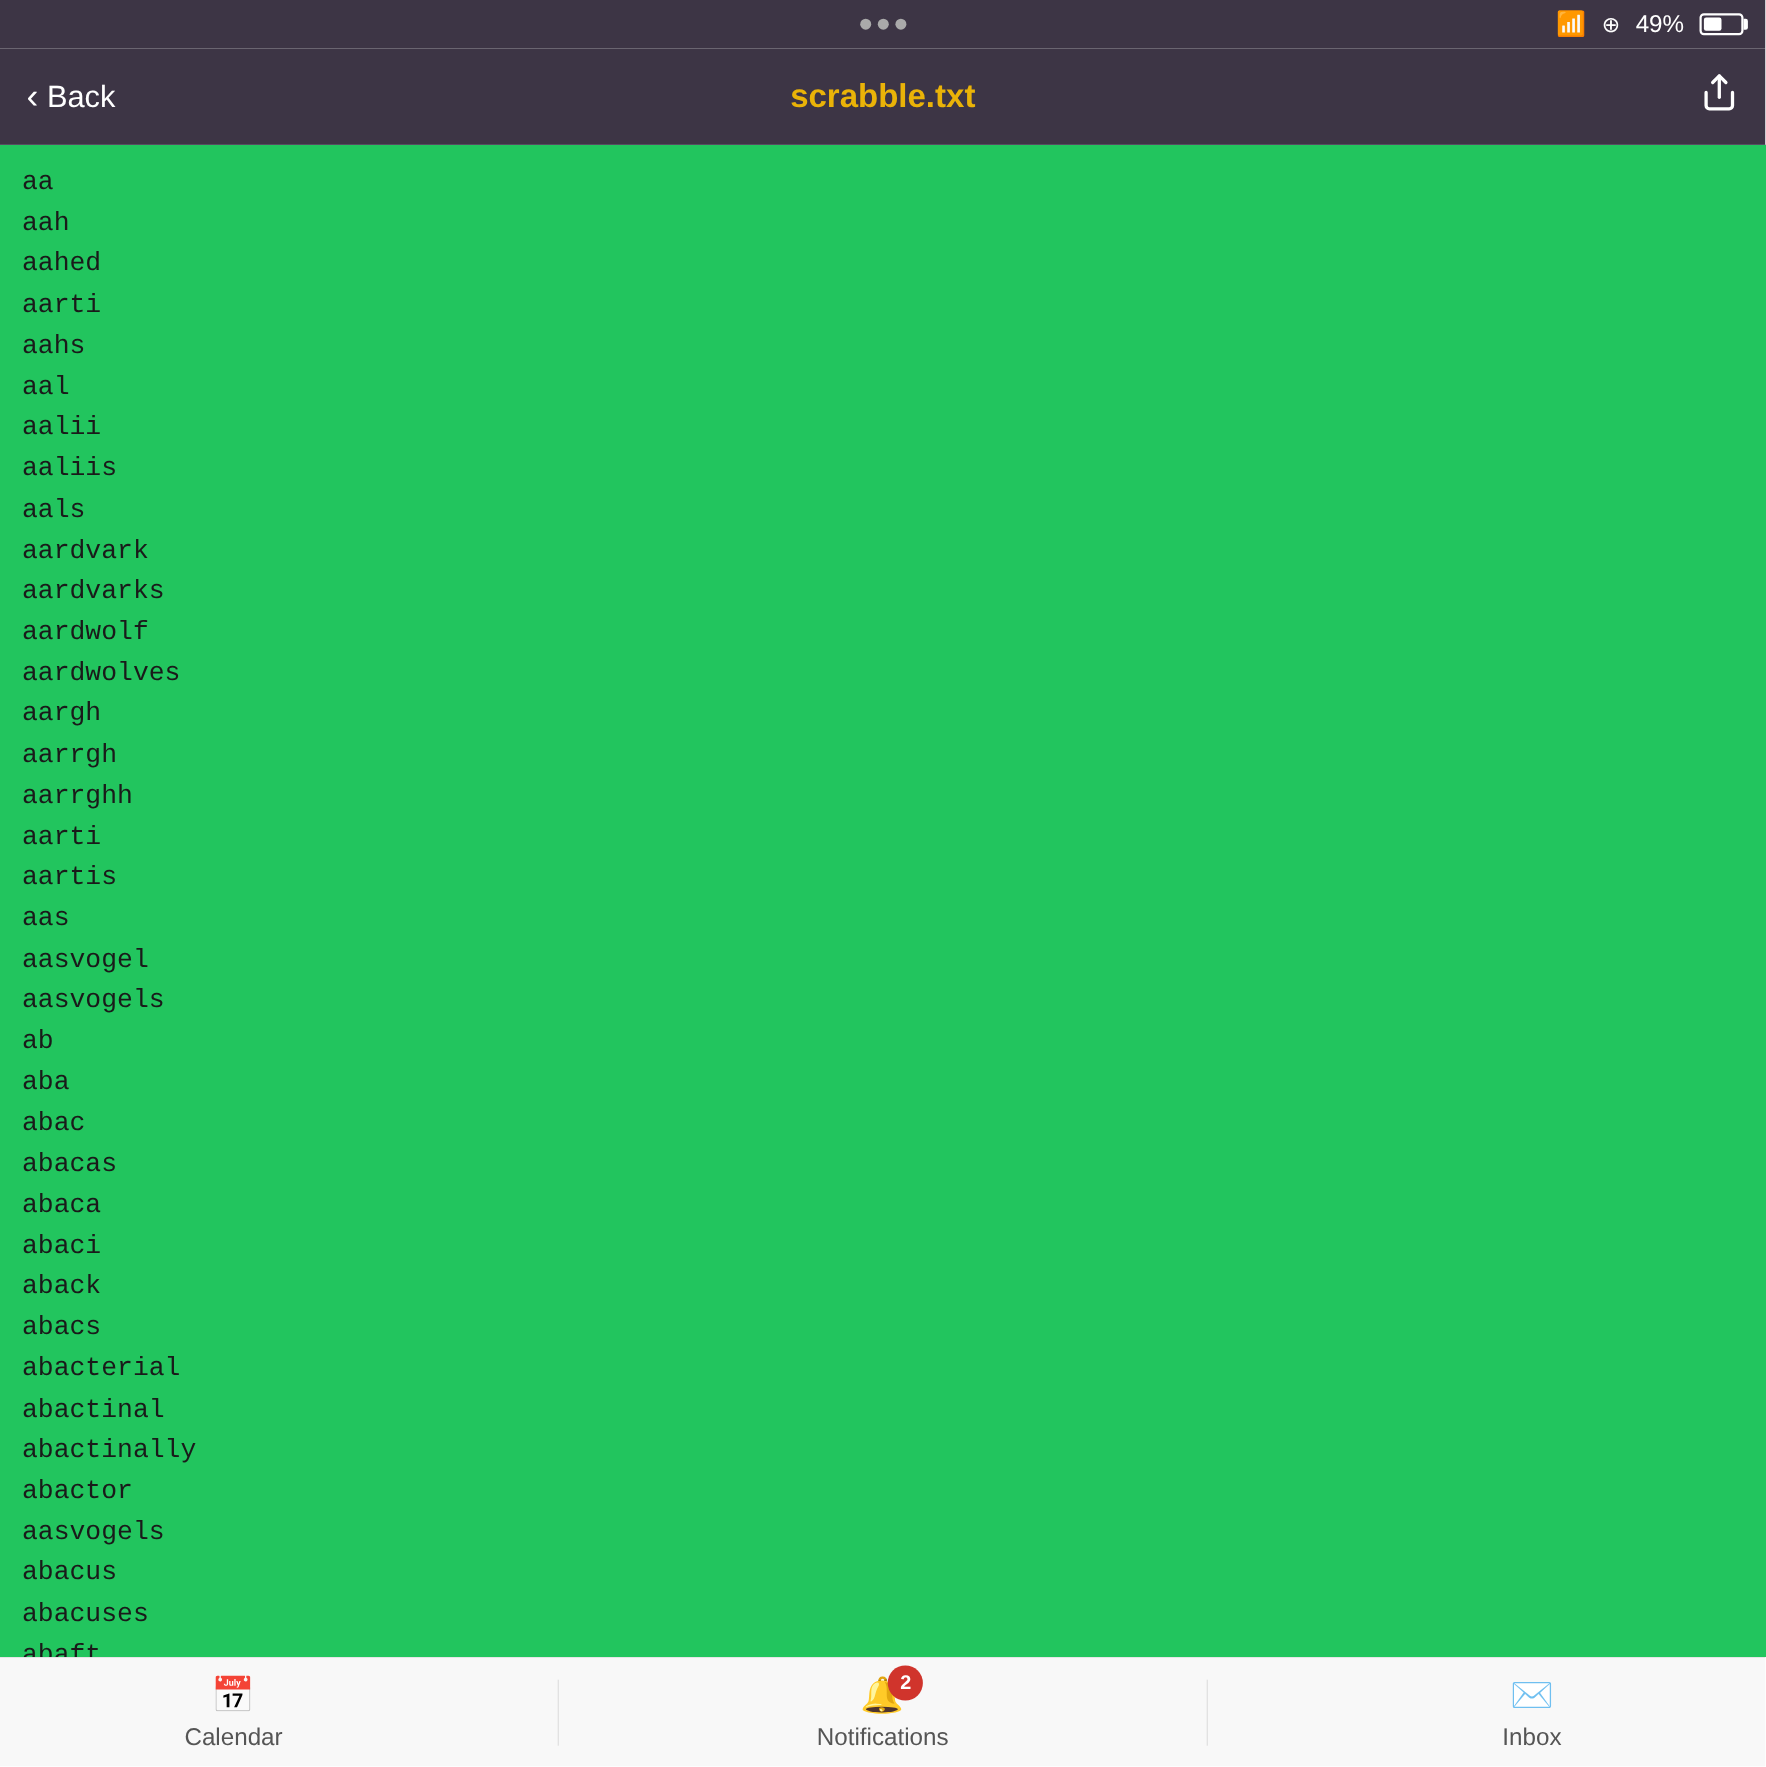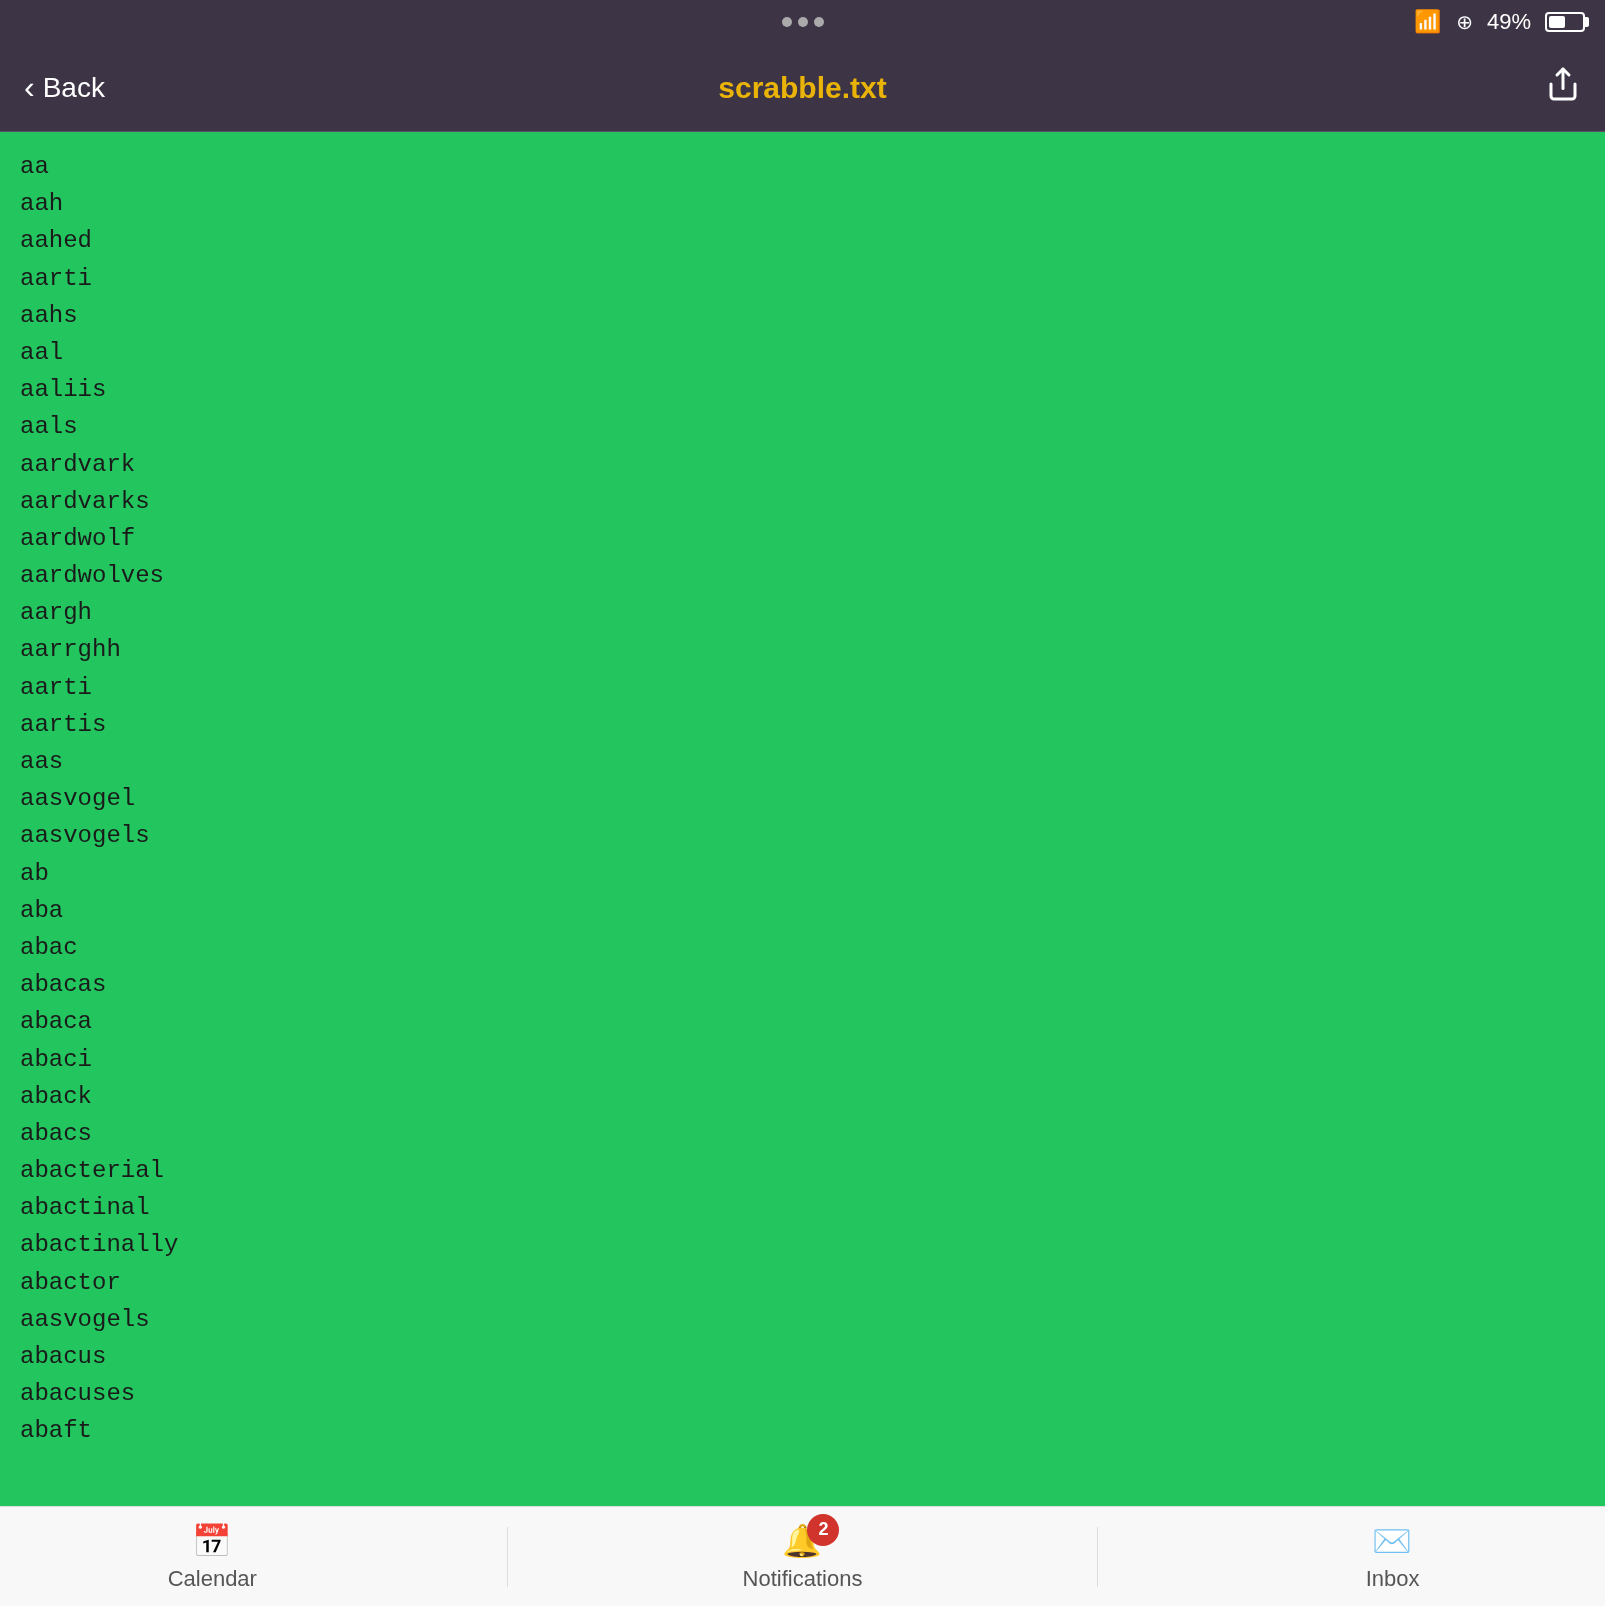--- a/index.html
+++ b/index.html
@@ -262,27 +262,29 @@
 </div>
 
 <div class="content-area">
   <ul class="word-list" id="word-list-el">
   <li>aa</li>
       <li>aah</li>
       <li>aahed</li>
       <li>aarti</li>
       <li>aahs</li>
       <li>aal</li>
+      <li>aalii</li>
       <li>aaliis</li>
       <li>aals</li>
       <li>aardvark</li>
       <li>aardvarks</li>
       <li>aardwolf</li>
       <li>aardwolves</li>
       <li>aargh</li>
+      <li>aarrgh</li>
       <li>aarrghh</li>
       <li>aarti</li>
       <li>aartis</li>
       <li>aas</li>
       <li>aasvogel</li>
       <li>aasvogels</li>
       <li>ab</li>
       <li>aba</li>
       <li>abac</li>
       <li>abacas</li>

